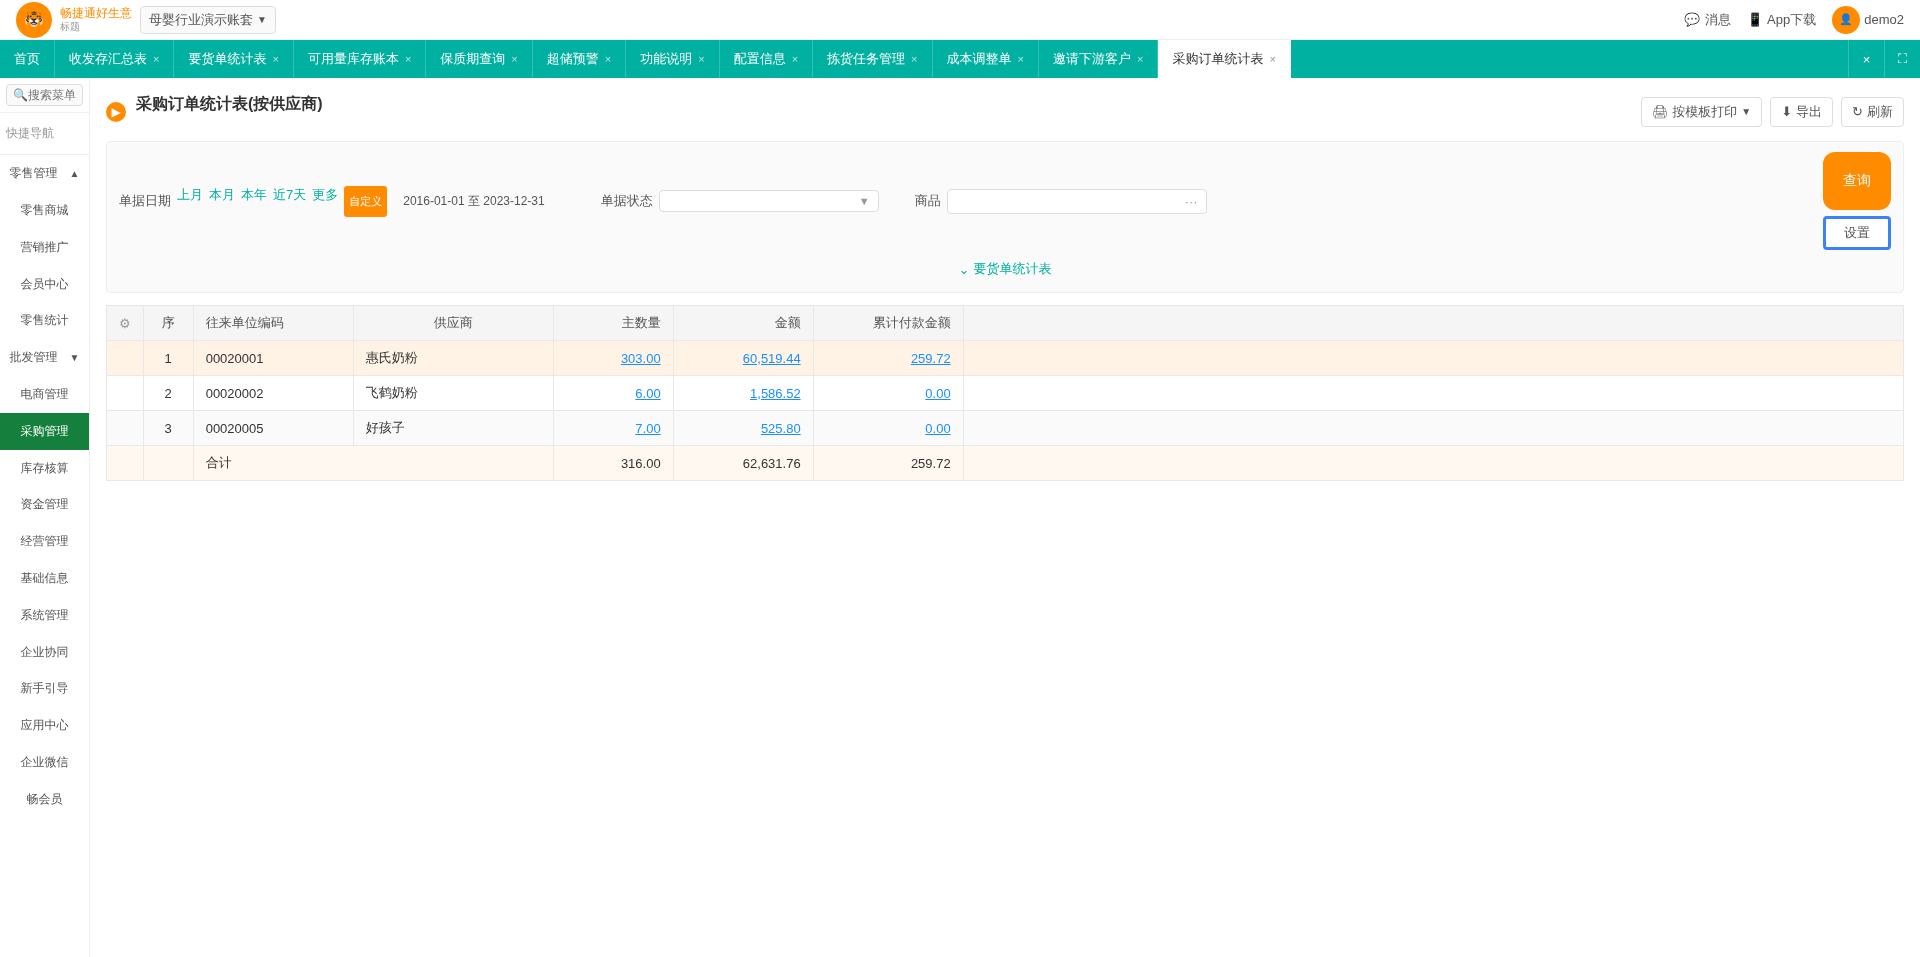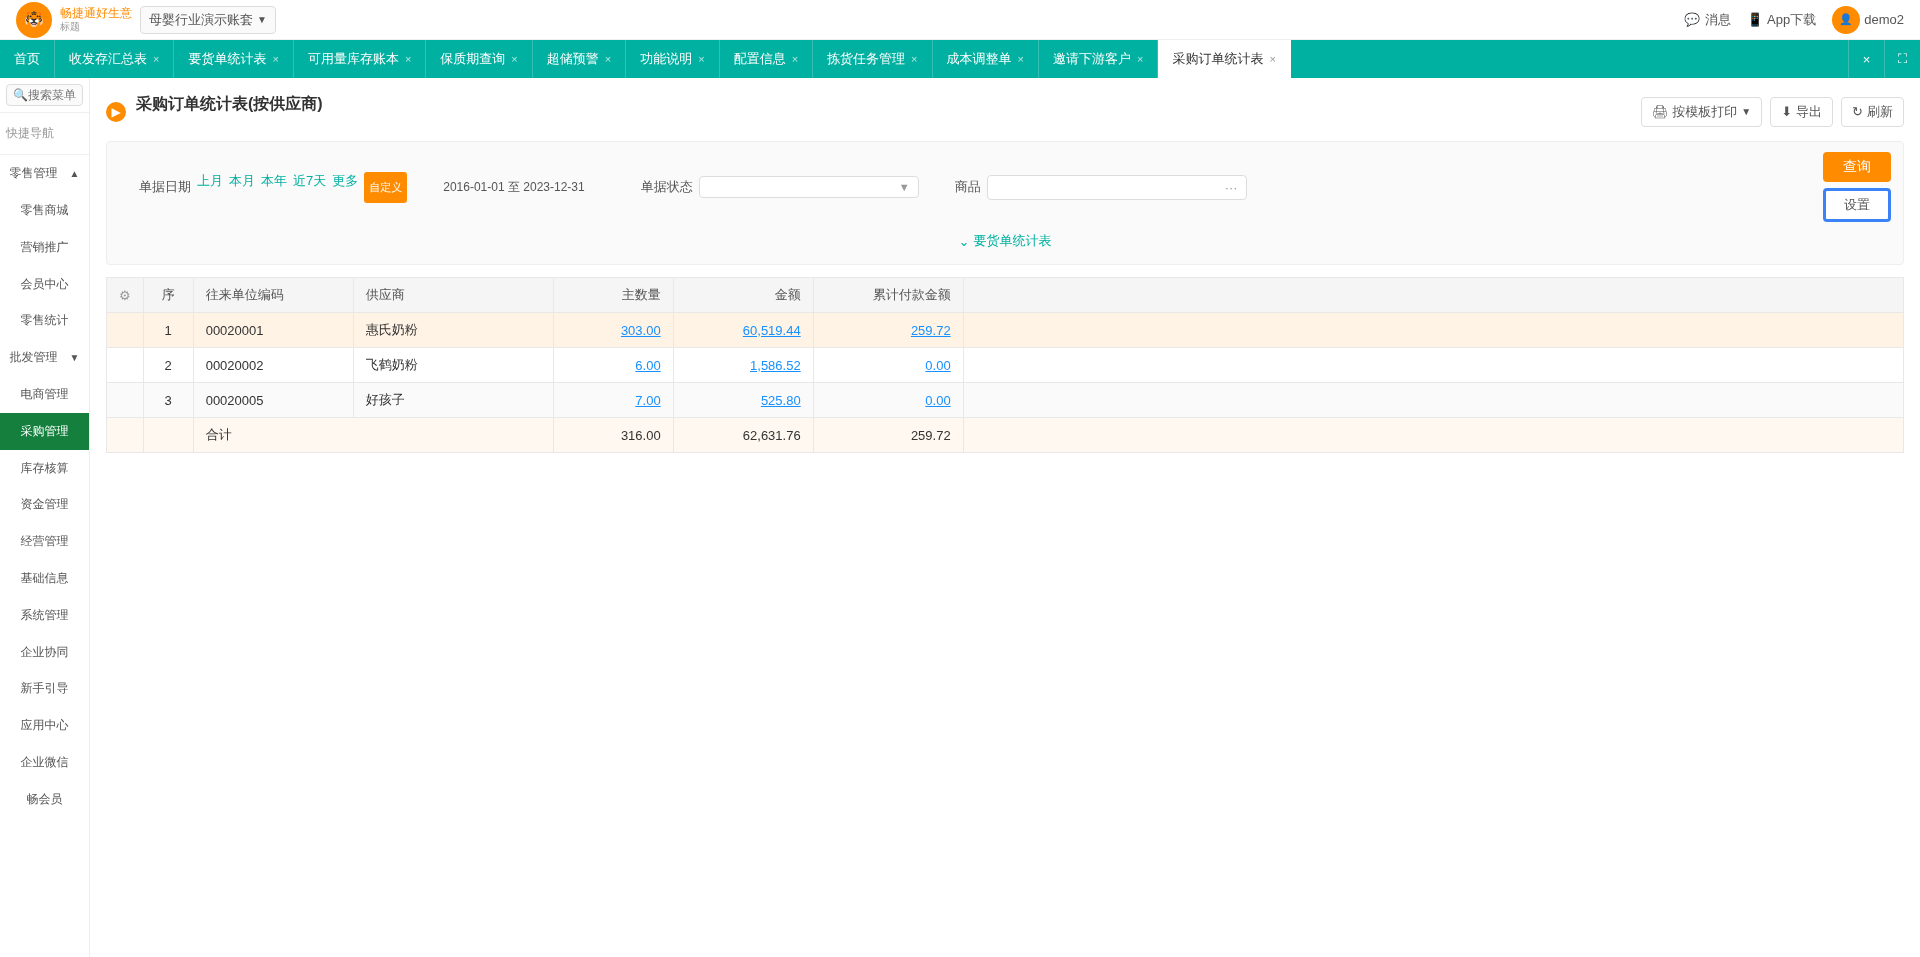--- a/index.html
+++ b/index.html
@@ -40,27 +40,27 @@
     .search-input-wrap input { border: none; background: transparent; outline: none; font-size: 12px; width: 60px; color: #555; }
 
     
     .content-area { flex: 1; padding: 16px; overflow: auto; background: #fff; }
     .page-title { font-size: 16px; font-weight: 600; color: #333; margin-bottom: 14px; }
     .page-title-bar { display: flex; align-items: center; justify-content: space-between; margin-bottom: 12px; }
     .title-actions { display: flex; align-items: center; gap: 8px; }
     .btn-print { display: flex; align-items: center; gap: 4px; padding: 5px 10px; border: 1px solid #ddd; border-radius: 4px; background: #fff; color: #555; cursor: pointer; font-size: 13px; }
     .btn-export { display: flex; align-items: center; gap: 4px; padding: 5px 10px; border: 1px solid #ddd; border-radius: 4px; background: #fff; color: #555; cursor: pointer; font-size: 13px; }
     .btn-refresh { display: flex; align-items: center; gap: 4px; padding: 5px 10px; border: 1px solid #ddd; border-radius: 4px; background: #fff; color: #555; cursor: pointer; font-size: 13px; }
-    .btn-query { padding: 6px 20px; background: #ff8c00; color: #fff; border: none; border-radius: 4px; cursor: pointer; font-size: 14px; font-weight: 500; }
+    .btn-query { padding: 20px 20px; background: #ff8c00; color: #fff; border: none; border-radius: 12px; cursor: pointer; font-size: 14px; font-weight: 500; }
     .btn-settings { padding: 5px 14px; background: #fff; color: #555; border: 3px solid #3b82f6; border-radius: 4px; cursor: pointer; font-size: 13px; }
 
     
     .filter-bar { background: #fafafa; border: 1px solid #eee; border-radius: 4px; padding: 10px 12px; margin-bottom: 12px; }
     .filter-row { display: flex; align-items: center; gap: 16px; flex-wrap: wrap; }
-    .filter-item { display: flex; align-items: center; gap: 6px; margin-left: 20px; }
+    .filter-item { display: flex; align-items: center; gap: 6px; }
     .filter-label { color: #555; font-size: 13px; white-space: nowrap; }
     .filter-date-shortcuts { display: flex; gap: 6px; }
     .date-shortcut { color: #00b0a0; cursor: pointer; font-size: 13px; }
     .date-range { color: #555; font-size: 12px; }
     .custom-badge { background: #ff8c00; color: #fff; font-size: 11px; padding: 8px 5px; border-radius: 3px; }
     .filter-select { display: flex; align-items: center; border: 1px solid #ddd; border-radius: 4px; padding: 4px 8px; background: #fff; min-width: 200px; cursor: pointer; }
     .filter-select-text { flex: 1; color: #999; font-size: 13px; }
     .filter-select-arrow { color: #999; font-size: 11px; }
     .filter-input { border: 1px solid #ddd; border-radius: 4px; padding: 4px 8px; background: #fff; min-width: 200px; display: flex; align-items: center; justify-content: space-between; }
     .filter-input-dots { color: #999; cursor: pointer; }
@@ -294,21 +294,21 @@
     </div>
 
     <table class="data-table">
       <thead>
         <tr>
           <th class="settings-col">
             <span class="settings-icon">⚙</span>
           </th>
           <th class="center" style="width:50px;">序</th>
           <th style="width:160px;">往来单位编码</th>
-          <th style="width:200px;">供应商</th>
+          <th style="width:200px;text-align:center;">供应商</th>
           <th class="right" style="width:120px;">主数量</th>
           <th class="right" style="width:140px;">金额</th>
           <th class="right" style="width:150px;">累计付款金额</th>
           <th style="flex:1;"></th>
         </tr>
       </thead>
       <tbody>
         <tr class="selected">
           <td class="settings-col"></td>
           <td class="center">1</td>

